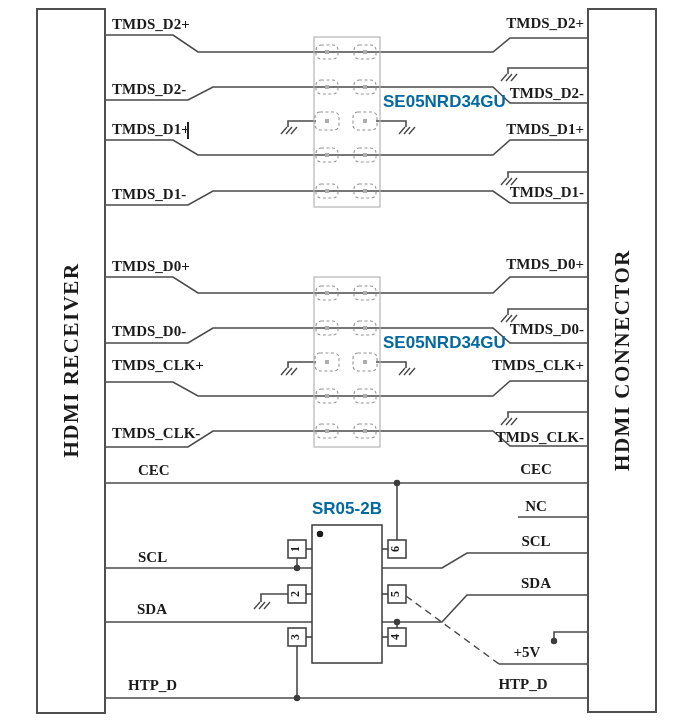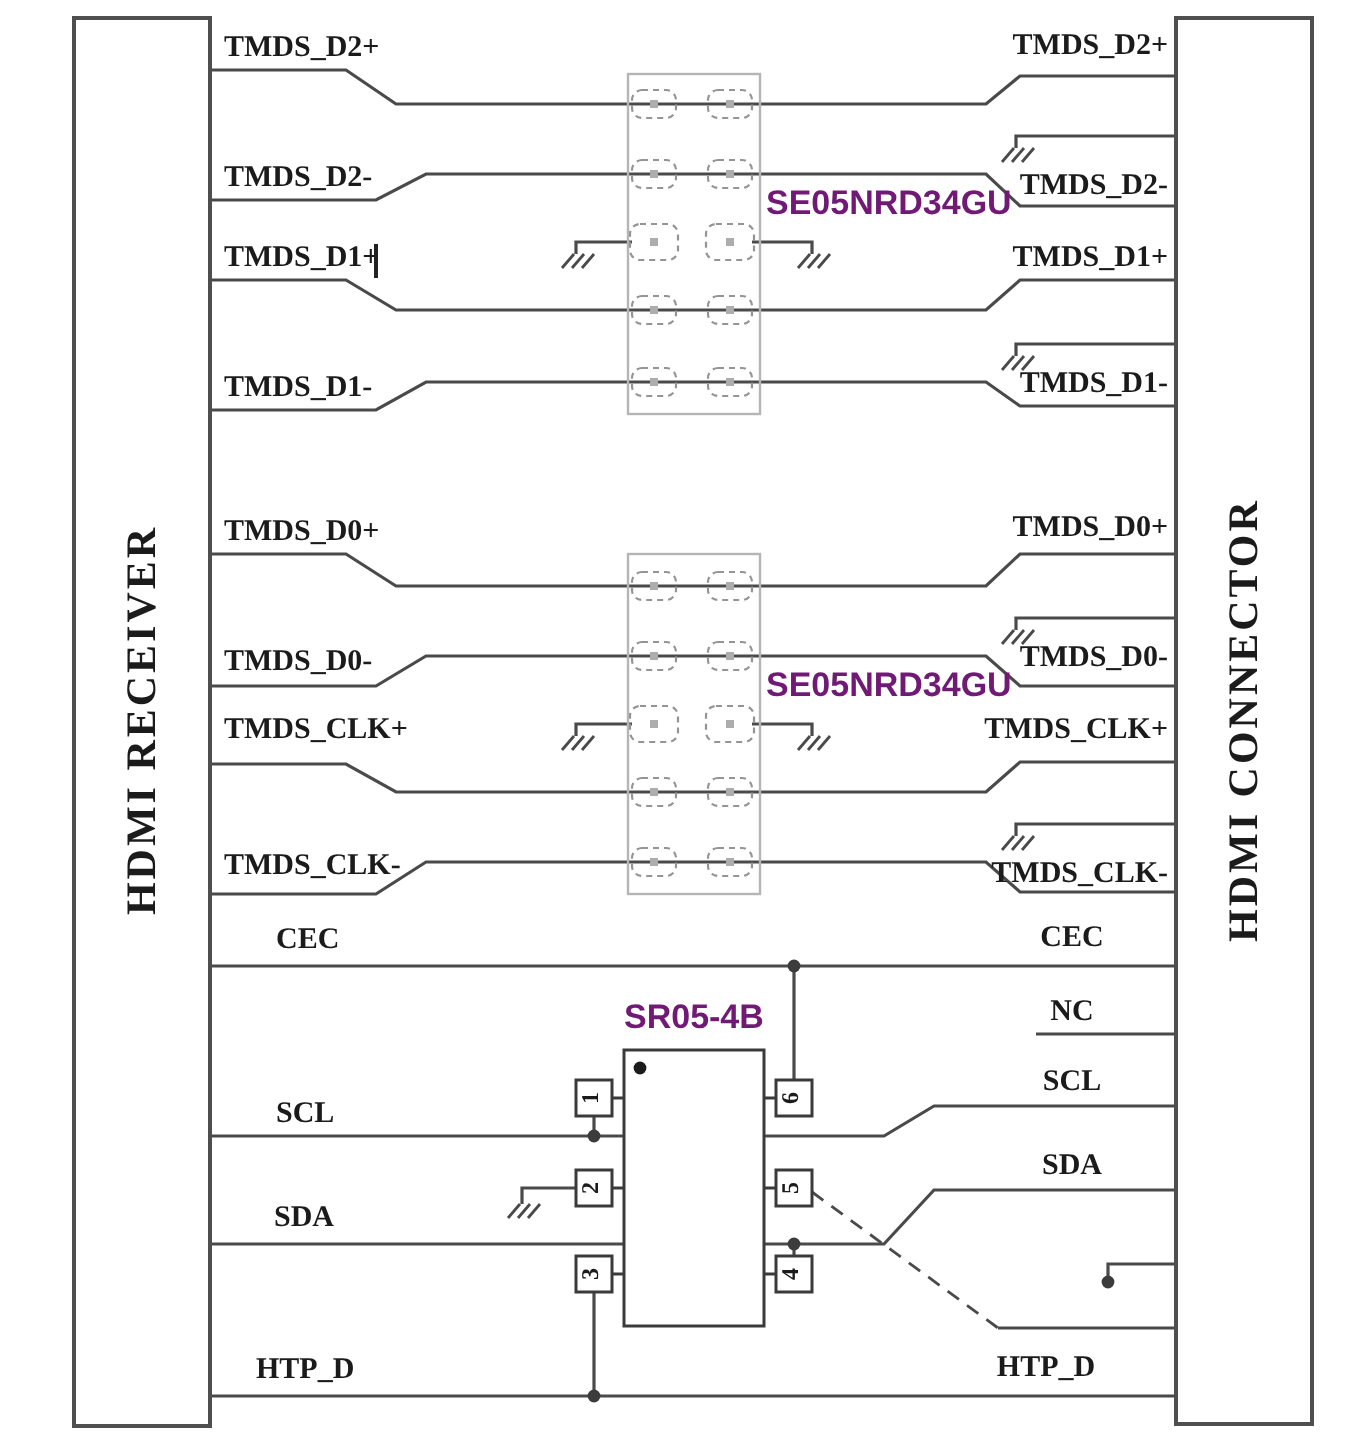--- a/index.html
+++ b/index.html
@@ -9,21 +9,21 @@
   .panel{position:absolute;box-sizing:border-box;border:2px solid #4f4f4f;background:#fff;}
   #panel-left{left:36px;top:8px;width:70px;height:706px;}
   #panel-right{left:587px;top:8px;width:70px;height:705px;}
   .vtitle{position:absolute;transform:translate(-50%,-50%) rotate(-90deg);
           font:bold 21px "Liberation Serif",serif;letter-spacing:1.5px;color:#1b1b1b;white-space:nowrap;}
   .lblL{position:absolute;font:bold 15px "Liberation Serif",serif;color:#1b1b1b;white-space:nowrap;}
   .lblR-t{position:absolute;left:455px;width:129px;text-align:right;
           font:bold 15px "Liberation Serif",serif;color:#1b1b1b;white-space:nowrap;}
   .lblR-m{position:absolute;left:472px;width:128px;text-align:center;
           font:bold 15px "Liberation Serif",serif;color:#1b1b1b;white-space:nowrap;}
-  .icLbl{position:absolute;font:bold 17px "Liberation Sans",sans-serif;color:#701a75;white-space:nowrap;}
+  .icLbl{position:absolute;font:bold 17px "Liberation Sans",sans-serif;color:#0369a1;white-space:nowrap;}
   .pinnum{position:absolute;width:18px;height:18px;line-height:18px;text-align:center;
           font:bold 12px "Liberation Serif",serif;color:#1b1b1b;transform:rotate(-90deg);}
   .cursor{position:absolute;width:2px;height:17px;background:#222;}
 </style>
 </head>
 <body>
 
 <div id="stage">
 
   <svg id="wiresvg" width="680" height="721" viewBox="0 0 680 721">
@@ -168,25 +168,26 @@
   <div class="lblR-t" style="top:121px;">TMDS_D1+</div>
   <div class="lblR-t" style="top:184px;">TMDS_D1-</div>
   <div class="lblR-t" style="top:256px;">TMDS_D0+</div>
   <div class="lblR-t" style="top:321px;">TMDS_D0-</div>
   <div class="lblR-t" style="top:357px;">TMDS_CLK+</div>
   <div class="lblR-t" style="top:429px;">TMDS_CLK-</div>
   <div class="lblR-m" style="top:461px;">CEC</div>
   <div class="lblR-m" style="top:498px;">NC</div>
   <div class="lblR-m" style="top:533px;">SCL</div>
   <div class="lblR-m" style="top:575px;">SDA</div>
+  <div class="lblR-m" style="top:644px;left:463px;">+5V</div>
   <div class="lblR-m" style="top:676px;left:459px;">HTP_D</div>
 
   <div class="icLbl" style="left:383px;top:92px;">SE05NRD34GU</div>
   <div class="icLbl" style="left:383px;top:333px;">SE05NRD34GU</div>
-  <div class="icLbl" style="left:312px;top:499px;">SR05-4B</div>
+  <div class="icLbl" style="left:312px;top:499px;">SR05-2B</div>
 
   <div class="pinnum" style="left:288px;top:540px;">1</div>
   <div class="pinnum" style="left:288px;top:585px;">2</div>
   <div class="pinnum" style="left:288px;top:628px;">3</div>
   <div class="pinnum" style="left:388px;top:628px;">4</div>
   <div class="pinnum" style="left:388px;top:585px;">5</div>
   <div class="pinnum" style="left:388px;top:540px;">6</div>
 
 </div>
 

